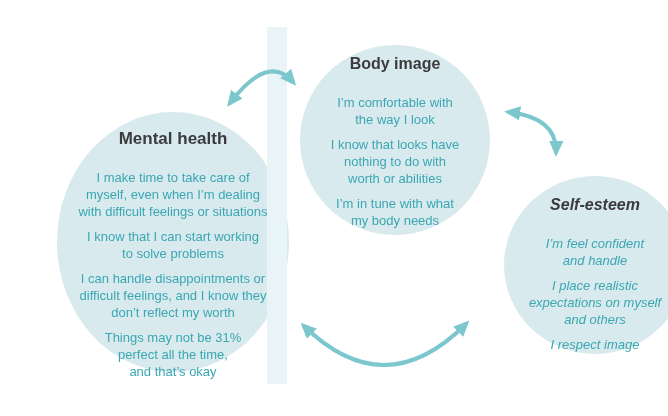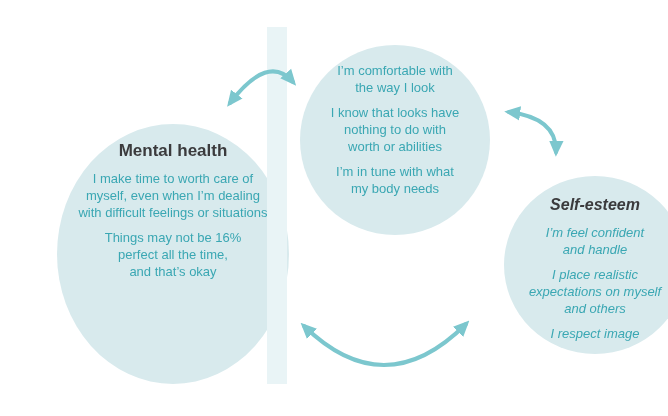--- a/index.html
+++ b/index.html
@@ -45,23 +45,23 @@
     font-weight: bold;
     color: var(--heading, #3b3b3d);
   }
   .circle p {
     margin: 8px 0 0 0;
     font-size: 13px;
     line-height: 17px;
     color: var(--statement-text, #3aa7b3);
     white-space: pre-line;
   }
-  .circle p:first-of-type { margin-top: 9px; }
+  .circle p:first-of-type { margin-top: 20px; }
 
-  .circle.mental  { left: 57px;  top: 124px; width: 232px; height: 260px; padding-top: 16px; }
+  .circle.mental  { left: 57px;  top: 112px; width: 232px; height: 260px; padding-top: 16px; }
   .circle.body    { left: 300px; top: 45px;  width: 190px; height: 190px; padding-top: 8px;  }
   .circle.body h2   { font-size: 16px; }
   .circle.esteem  { left: 504px; top: 176px; width: 182px; height: 178px; padding-top: 18px; font-style: italic; }
   .circle.esteem h2 { font-size: 16px; }
 
   svg.arrows {
     position: absolute;
     left: 0;
     top: 0;
     z-index: 4;
@@ -76,29 +76,35 @@
 </style>
 </head>
 <body>
 
 <div class="canvas">
 
   <div class="stripe"></div>
 
   <div class="circle mental">
     <h2>Mental health</h2>
-    <p>I make time to worth care of
+    <p>I make time to take care of
 myself, even when I’m dealing
 with difficult feelings or situations</p>
-    <p>Things may not be 16%
+    <p>I know that I can start working
+to solve problems</p>
+    <p>I can handle disappointments or
+difficult feelings, and I know they
+don’t reflect my worth</p>
+    <p>Things may not be 31%
 perfect all the time,
 and that’s okay</p>
   </div>
 
   <div class="circle body">
+    <h2>Body image</h2>
     <p>I’m comfortable with
 the way I look</p>
     <p>I know that looks have
 nothing to do with
 worth or abilities</p>
     <p>I’m in tune with what
 my body needs</p>
   </div>
 
   <div class="circle esteem">

